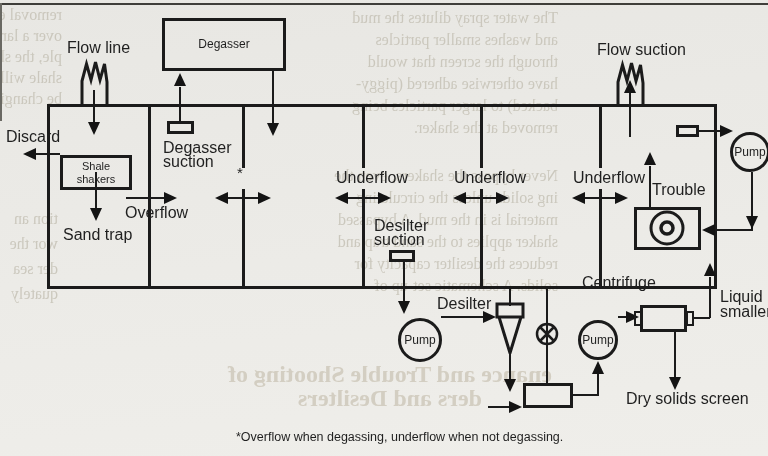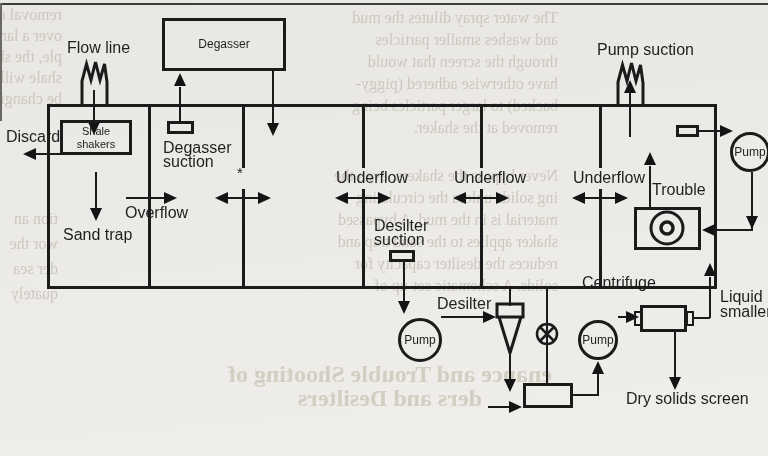--- a/index.html
+++ b/index.html
@@ -109,21 +109,21 @@
     <circle cx="667" cy="228" r="16" fill="none" stroke="#1b1b1b" stroke-width="3"></circle>
     <circle cx="667" cy="228" r="6" fill="none" stroke="#1b1b1b" stroke-width="3.5"></circle>
   </svg>
 
   <div class="lv" style="left:93px;top:90px;width:2px;height:33px"></div>
   <div class="ah d" style="left:88px;top:122px"></div>
 
   <div class="lv" style="left:629px;top:93px;width:2px;height:44px"></div>
   <div class="ah u" style="left:624px;top:80px"></div>
 
-  <div class="box" style="left:60px;top:120px;width:72px;height:35px">
+  <div class="box" style="left:60px;top:155px;width:72px;height:35px">
     <div class="boxlabel">
       <div>Shale</div>
       <div>shakers</div>
     </div>
   </div>
   <div class="lh" style="left:34px;top:153px;width:26px;height:2px"></div>
   <div class="ah l" style="left:23px;top:148px"></div>
   <div class="lv" style="left:95px;top:172px;width:2px;height:36px"></div>
   <div class="ah d" style="left:90px;top:208px"></div>
 
@@ -205,15 +205,16 @@
     <div>suction</div>
   </div>
   <div class="lbl" style="left:437px;top:297px">Desilter</div>
   <div class="lbl" style="left:582px;top:276px">Centrifuge</div>
   <div class="lbl" style="left:720px;top:289px;line-height:15px">
     <div>Liquid</div>
     <div>smaller</div>
   </div>
   <div class="lbl" style="left:626px;top:392px">Dry solids screen</div>
   <div class="lbl" style="left:652px;top:183px">Trouble</div>
-  <div class="lbl" style="left:597px;top:43px">Pump suction</div>
+  <div class="lbl" style="left:597px;top:43px">Flow suction</div>
+  <div class="lbl" style="left:236px;top:430px;font-size:12.5px">*Overflow when degassing, underflow when not degassing.</div>
 
 </div>
 
 </body></html>

